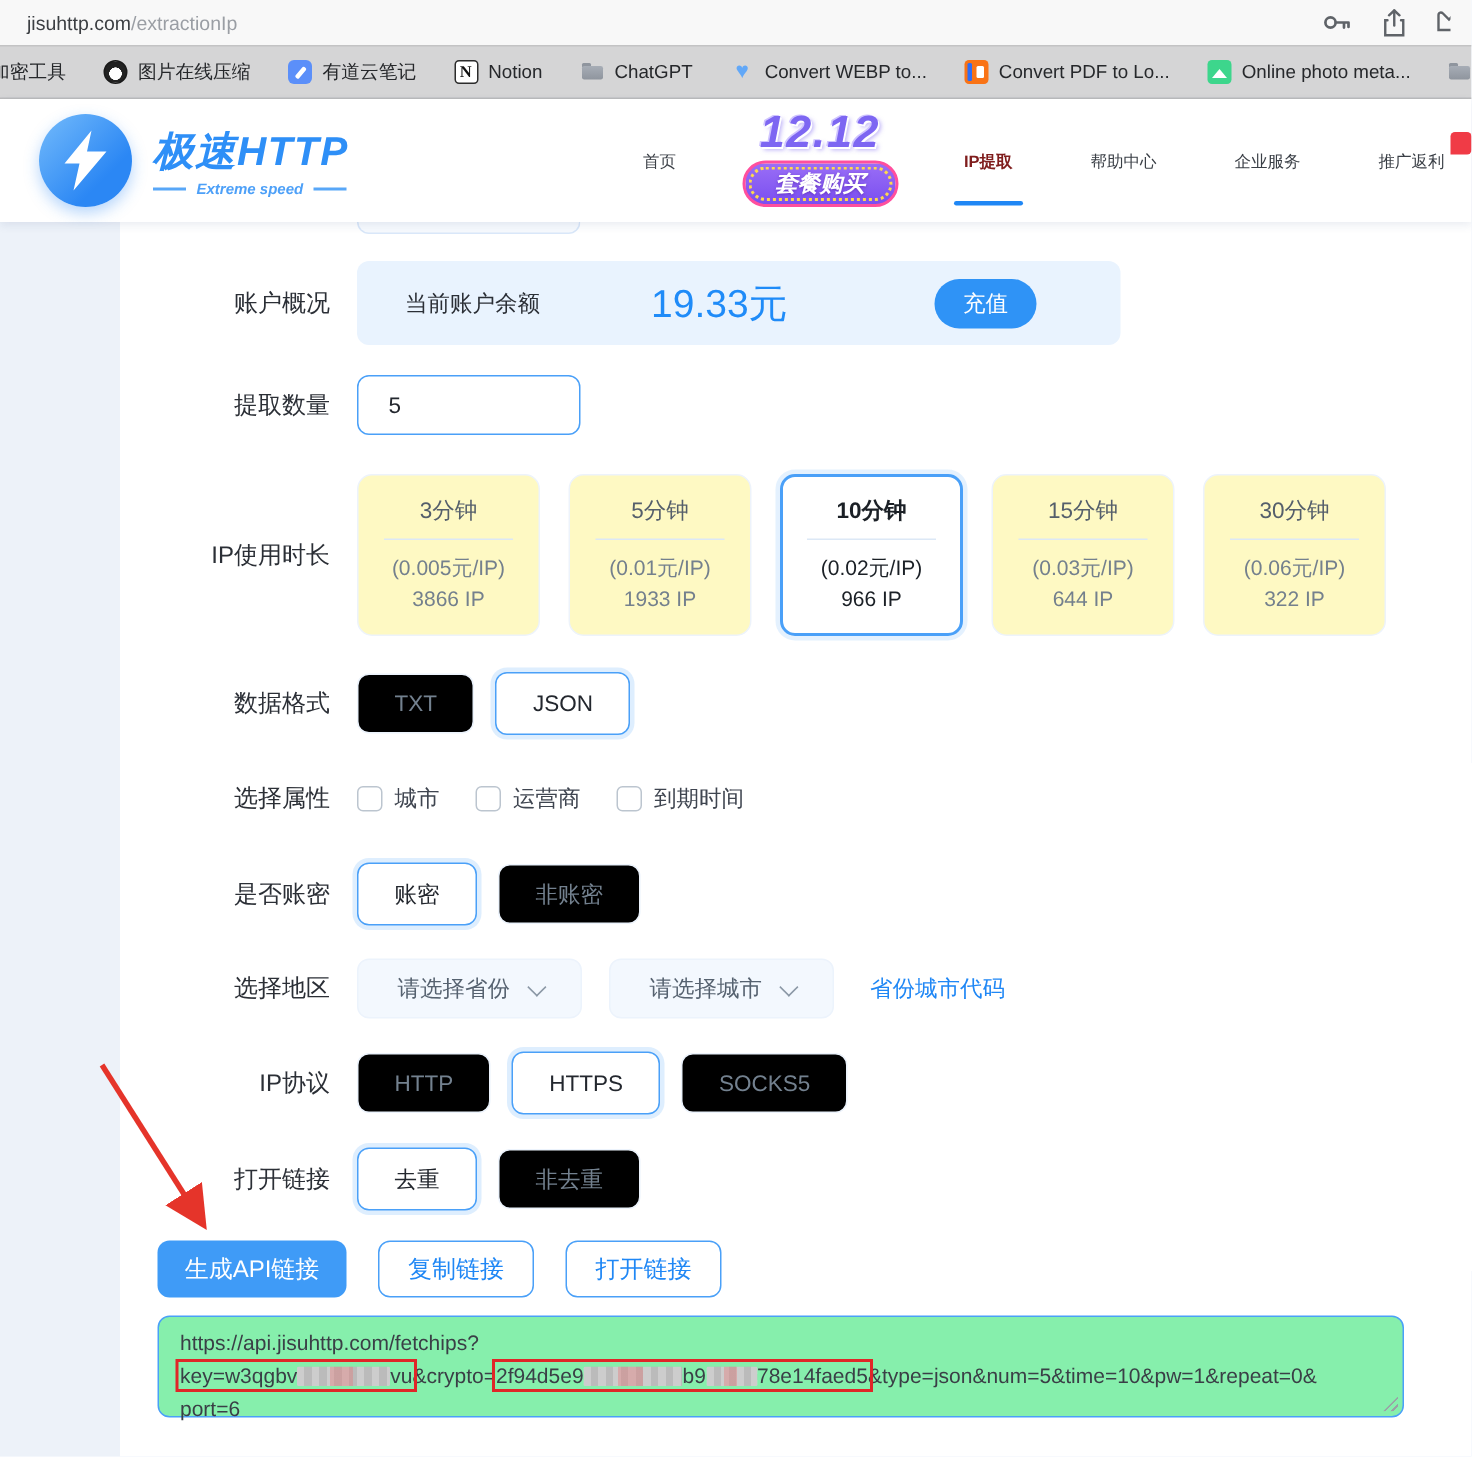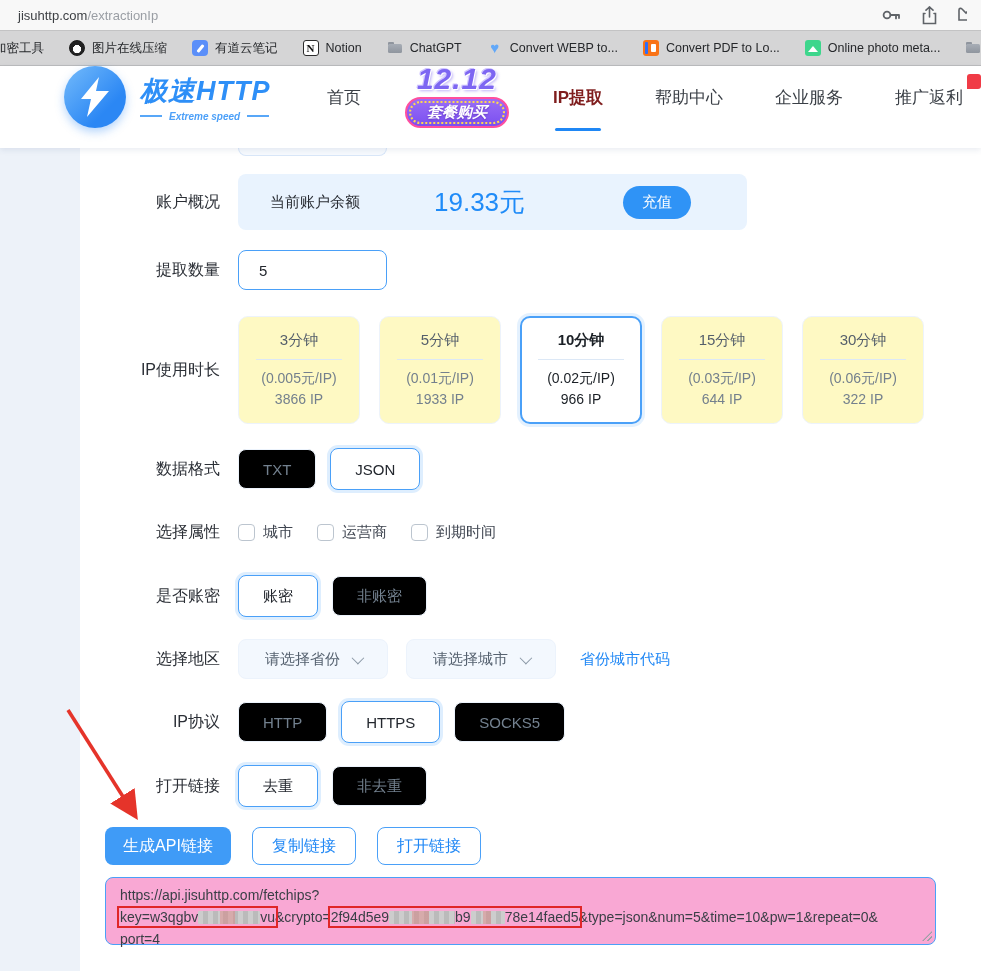--- a/index.html
+++ b/index.html
@@ -27,32 +27,32 @@
   .fav-folder::after { content:""; position:absolute; left:1px; top:4px; width:14px; height:9px; background:linear-gradient(180deg,#a7adb6,#8f959e); border-radius:1.5px; }
   .fav-heart { color:#62a8f8; font-size:15px; line-height:16px; }
   .fav-pdf { border-radius:3px; background:#f97316; position:relative; }
   .fav-pdf::before { content:""; position:absolute; left:2px; top:2px; width:3px; height:12px; background:#2f6df6; border-radius:1px; }
   .fav-pdf::after { content:""; position:absolute; right:3px; top:4px; width:5px; height:8px; background:#fff; border-radius:1px; }
   .fav-photo { border-radius:3px; background:#3dd68c; position:relative; }
   .fav-photo::before { content:""; position:absolute; left:3px; bottom:4px; width:0; height:0; border-left:5px solid transparent; border-right:5px solid transparent; border-bottom:6px solid #fff; }
 
   
   .site-header { height:82px; background:#fff; box-shadow:0 2px 6px rgba(40,70,120,.10); position:relative; z-index:5;
-                 display:flex; align-items:flex-start; padding:0 6px 0 64px; }
+                 display:flex; align-items:center; padding:0 6px 0 26px; }
   .logo { display:flex; align-items:center; gap:14px; flex:none; }
   .logo-circle { width:62px; height:62px; border-radius:50%; background:linear-gradient(135deg,#74bbfb 0%,#2b87f4 70%); position:relative; box-shadow:0 4px 10px rgba(43,135,244,.35); }
   .logo-circle svg { position:absolute; left:13px; top:9px; }
   .logo-txt { display:flex; flex-direction:column; }
   .logo-title { font-size:27px; font-weight:bold; font-style:italic; color:#2e8ff7; letter-spacing:1px; }
   .logo-sub { display:flex; align-items:center; gap:7px; margin-top:2px; }
   .logo-sub .dash { width:22px; height:2px; background:#58a7f8; }
   .logo-sub-text { font-size:10px; font-style:italic; font-weight:bold; color:#4da0f8; }
 
   .main-nav { margin-left:auto; display:flex; align-items:center; gap:0; }
-  .nav-item { font-size:17px; color:#3a3f46; padding:0 26px; position:relative; cursor:pointer; white-space:nowrap; }
+  .nav-item { font-size:11px; color:#3a3f46; padding:0 26px; position:relative; cursor:pointer; white-space:nowrap; }
   .nav-item.active { color:#7f1d1d; font-weight:bold; }
   .nav-underline { position:absolute; left:50%; transform:translateX(-50%); bottom:-22px; width:46px; height:3px; background:#1f87f5; border-radius:2px; }
   .nav-badge { position:absolute; top:-12px; right:-6px; width:14px; height:15px; background:#f03b46; border-radius:3px 3px 3px 0; }
 
   .promo { width:112px; height:62px; position:relative; margin:0 14px; flex:none; cursor:pointer; }
   .promo-num { position:absolute; top:-4px; left:0; right:0; text-align:center; font-size:30px; font-weight:900; font-style:italic; color:#7d66f2;
                text-shadow:1px 1px 0 #fff, -1px -1px 0 #cfc4ff, 2px 2px 3px rgba(125,102,242,.5); letter-spacing:1px; }
   .promo-pill { position:absolute; bottom:0; left:4px; right:4px; height:31px; border-radius:16px;
                 background:linear-gradient(180deg,#9a6ef6,#7a4ff0); border:2px solid #ff4f9e;
                 outline:2px dotted #ffd84d; outline-offset:-6px;
@@ -109,21 +109,21 @@
   .chev { width:9px; height:9px; border-right:1.5px solid #8b98a6; border-bottom:1.5px solid #8b98a6; transform:rotate(45deg) translateY(-2px); }
   .region-link { font-size:15px; font-weight:500; color:#1f87f5; margin-left:6px; cursor:pointer; }
 
   
   .row-actions { padding-left:25px; margin-bottom:12px; }
   .btn { height:38px; border-radius:8px; font-size:16px; font-family:inherit; cursor:pointer; }
   .btn-primary { width:126px; background:#3f9bf7; border:none; color:#fff; font-weight:500; }
   .btn-outline { width:104px; background:#fff; border:1px solid #4aa0f8; color:#1f87f5; margin-left:21px; }
 
   
-  .api-box { position:relative; margin-left:25px; width:831px; height:68px; border:1px solid #4aa0f8; border-radius:8px; background:#f9a8d4; padding:6px 14px; font-size:14px; color:#3a3f46; line-height:22px; }
+  .api-box { position:relative; margin-left:25px; width:831px; height:68px; border:1px solid #4aa0f8; border-radius:8px; background:#86efac; padding:6px 14px; font-size:14px; color:#3a3f46; line-height:22px; }
   .redbox { outline:2px solid #e02628; outline-offset:1px; }
   .censor { display:inline-block; height:13px; vertical-align:-2px; border-radius:1px;
             background-image:linear-gradient(90deg, transparent 0 35%, rgba(228,120,120,.40) 35% 60%, transparent 60%),
                              repeating-linear-gradient(90deg,#cdcdcd 0 5px,#bbbbbb 5px 10px),
                              repeating-linear-gradient(0deg, rgba(255,255,255,.45) 0 4px, rgba(0,0,0,.07) 4px 8px); }
   .cz1 { width:62px; } .cz2 { width:66px; } .cz3 { width:34px; }
   .resize-handle { position:absolute; right:3px; bottom:3px; width:10px; height:10px;
                    background:repeating-linear-gradient(135deg, transparent 0 2.5px, #9aa0a6 2.5px 4px);
                    clip-path:polygon(100% 0, 100% 100%, 0 100%); }
 
@@ -335,21 +335,21 @@
 
     <div class="row row-actions">
       <button class="btn btn-primary">生成API链接</button>
       <button class="btn btn-outline">复制链接</button>
       <button class="btn btn-outline">打开链接</button>
     </div>
 
     <div class="api-box">
       <div>https://api.jisuhttp.com/fetchips?</div>
       <div><span class="redbox"><span>key=w3qgbv</span><span class="censor cz1"></span><span>vu</span></span><span>&amp;crypto=</span><span class="redbox"><span>2f94d5e9</span><span class="censor cz2"></span><span>b9</span><span class="censor cz3"></span><span>78e14faed5</span></span><span>&amp;type=json&amp;num=5&amp;time=10&amp;pw=1&amp;repeat=0&amp;</span></div>
-      <div>port=4</div>
+      <div>port=6</div>
       <span class="resize-handle"></span>
     </div>
   </div>
 
   <svg class="red-arrow" width="100" height="140" viewBox="0 0 100 140">
     <defs>
         <marker id="ah" markerWidth="9" markerHeight="9" refX="6" refY="4" orient="auto">
           <path d="M0,0 L8,4 L0,8 Z" fill="#e5342a"></path>
         </marker>
       </defs>

